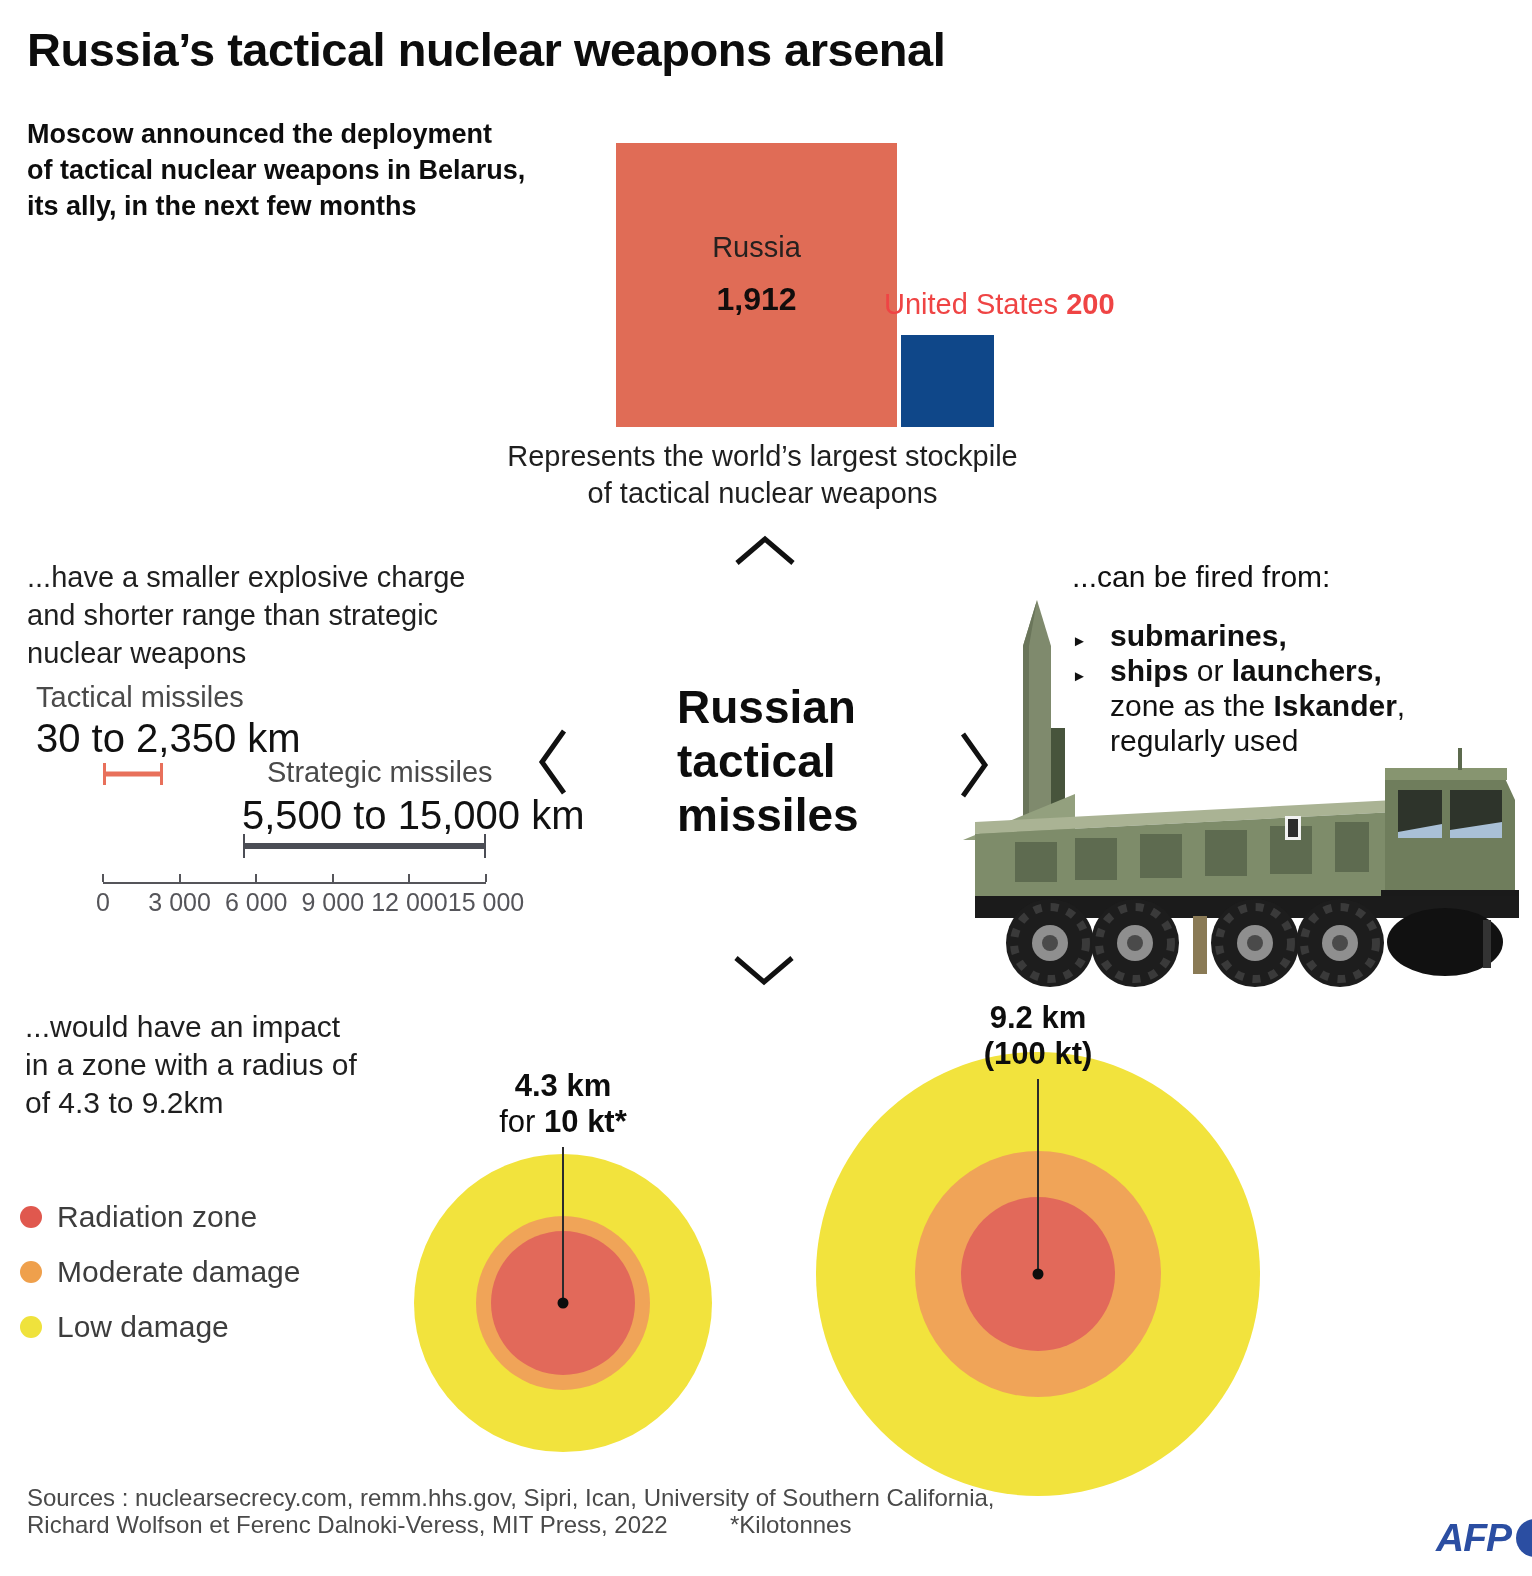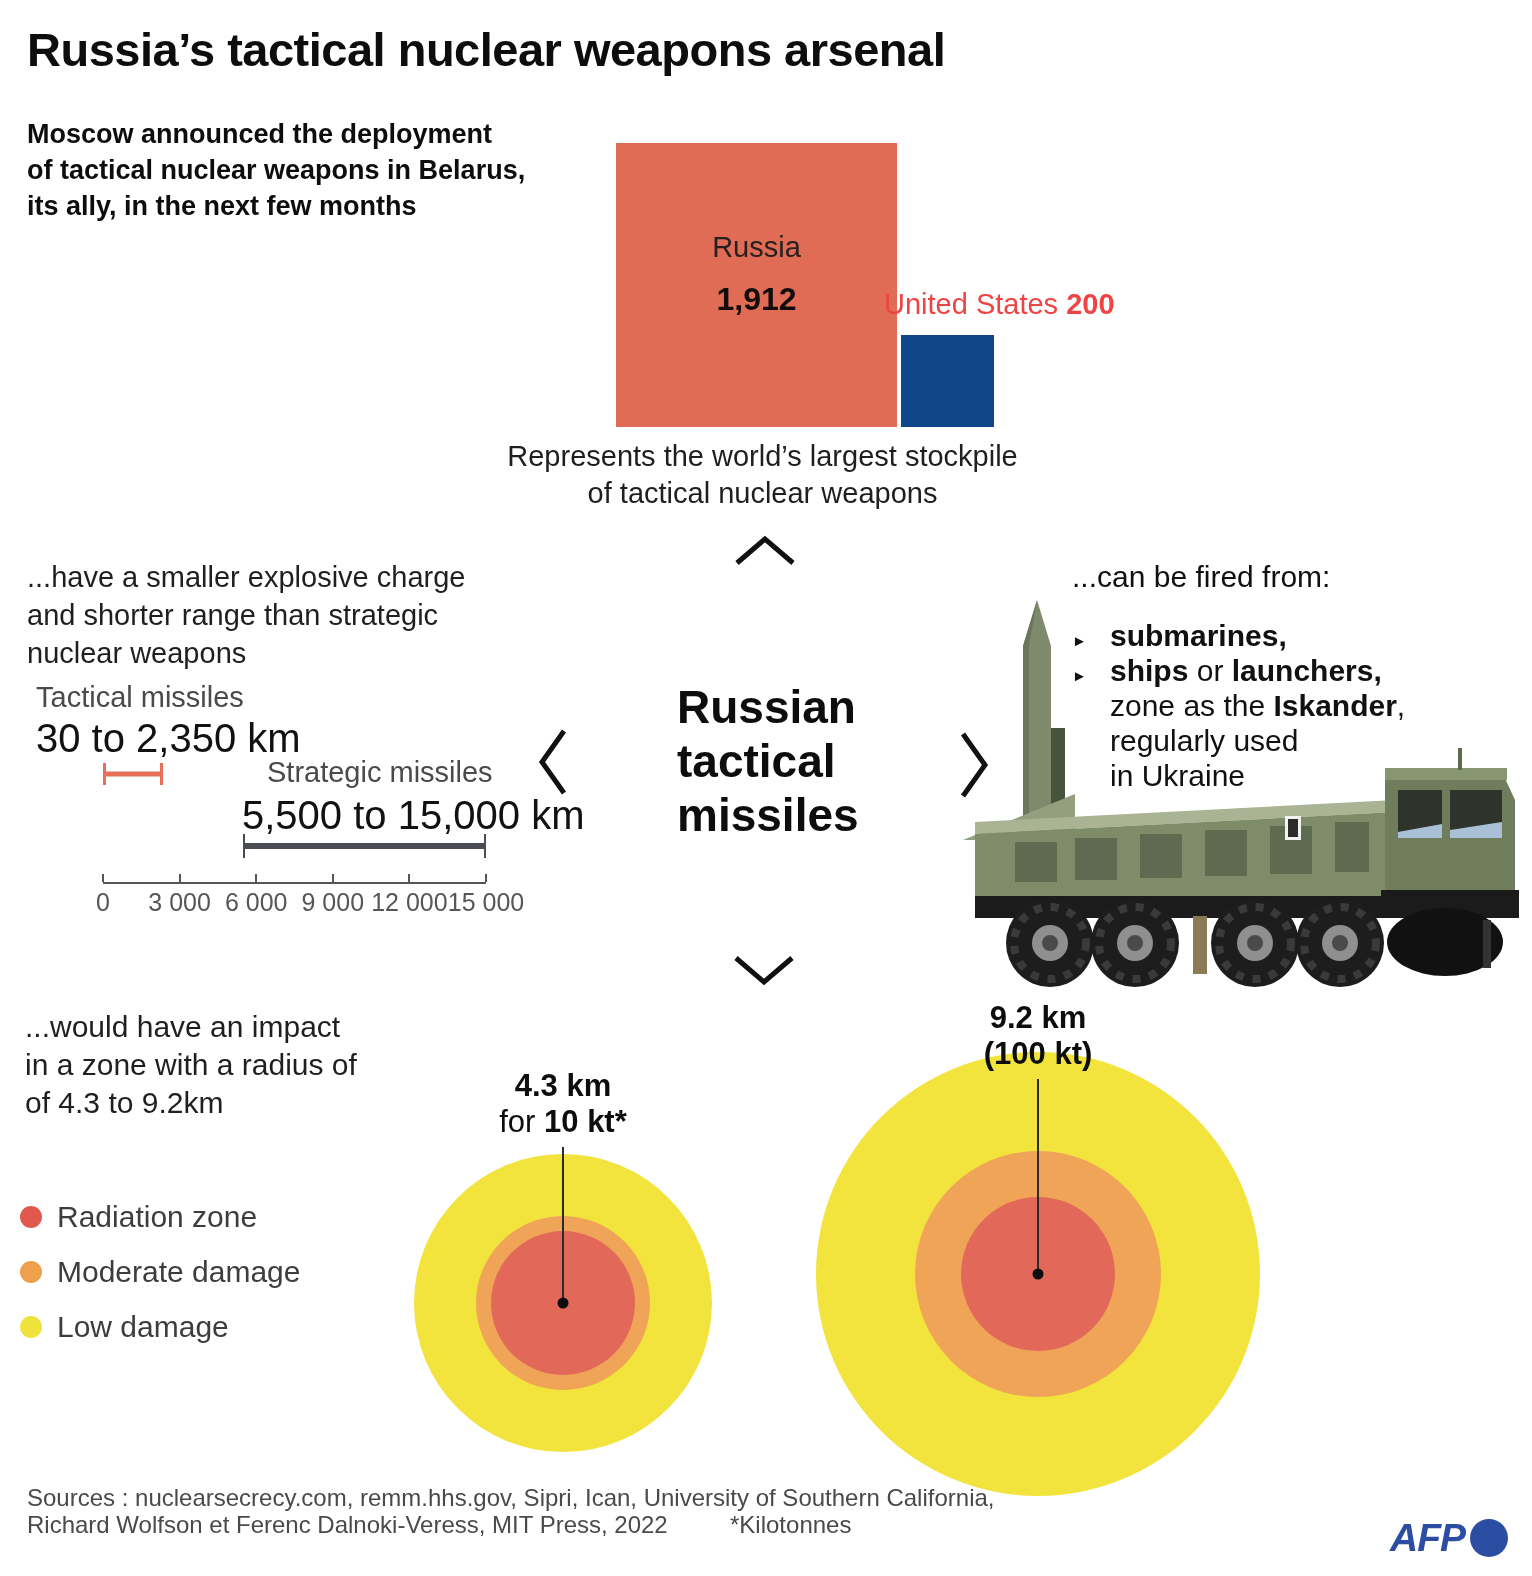--- a/index.html
+++ b/index.html
@@ -59,21 +59,21 @@
   .legend-item .dot{position:absolute;left:0;top:6px;width:22px;height:22px;border-radius:50%;}
   .blast-circle{position:absolute;border-radius:50%;}
   .blast-label{position:absolute;text-align:center;font-size:31px;line-height:36px;color:#0d0d0d;white-space:nowrap;transform:translateX(-50%);}
   .blast-label .bold{font-weight:700;}
   .pointer-line{position:absolute;width:2px;background:#2b2b2b;transform:translateX(-1px);}
   .pointer-dot{position:absolute;width:11px;height:11px;border-radius:50%;background:#0d0d0d;transform:translate(-50%,-50%);}
   
   .sources{left:27px;top:1484px;font-size:24px;line-height:27px;color:#4a4a4a;}
   .kilotonnes{left:730px;top:1511px;font-size:24px;color:#4a4a4a;}
   .afp-logo{left:1390px;top:1516px;display:flex;align-items:center;}
-  .afp-text{font-size:39px;font-weight:900;font-style:italic;letter-spacing:-1px;color:#2b4ea2;}
+  .afp-text{font-size:39px;font-weight:900;font-style:italic;letter-spacing:-1px;color:#2b4ea2;margin-left:46px;}
   .afp-dot{width:38px;height:38px;border-radius:50%;background:#2b4ea2;margin-left:5px;}
 </style>
 </head>
 <body>
 
 <div class="canvas">
 
   <div class="abs title">Russia’s tactical nuclear weapons arsenal</div>
 
   <div class="abs intro">
@@ -158,21 +158,20 @@
       <b>submarines,</b>
     </div>
     <div class="fired-row">
       <span class="marker">►</span>
       <b>ships</b><span> or </span><b>launchers,</b>
     </div>
     <div class="fired-row">
       <span>zone as the </span><b>Iskander</b><span>,</span>
     </div>
     <div class="fired-row"><span>regularly used</span></div>
-    <div class="fired-row"><span>in Ukraine</span></div>
   </div>
 
   <svg class="abs" style="left:955px;top:598px" width="570" height="410" viewBox="0 0 570 410">
 
     <polygon points="82,2 96,48 96,270 68,270 68,48" fill="#7f8a6d"></polygon>
     <polygon points="82,2 74,48 74,270 68,270 68,48" fill="#6a755a"></polygon>
     <rect x="96" y="130" width="14" height="140" fill="#47543c"></rect>
 
     <polygon points="8,242 120,196 120,242" fill="#93a07e"></polygon>
     <polygon points="20,224 440,202 440,214 20,236" fill="#aab394"></polygon>

